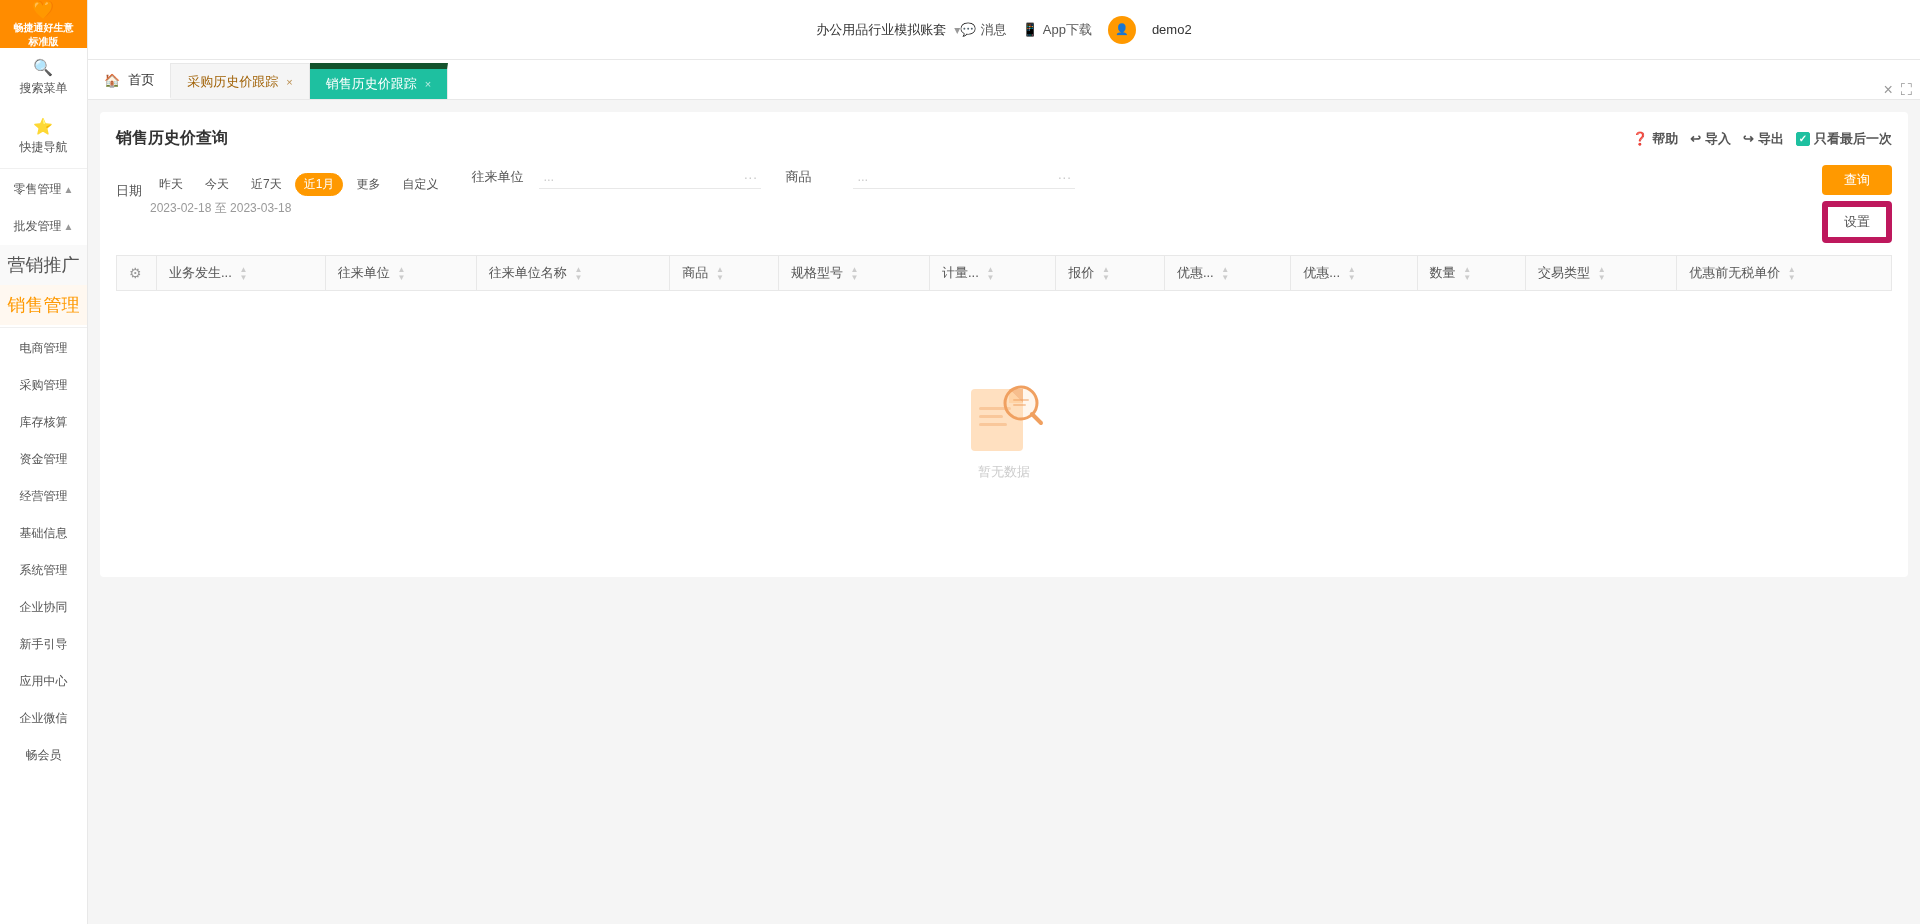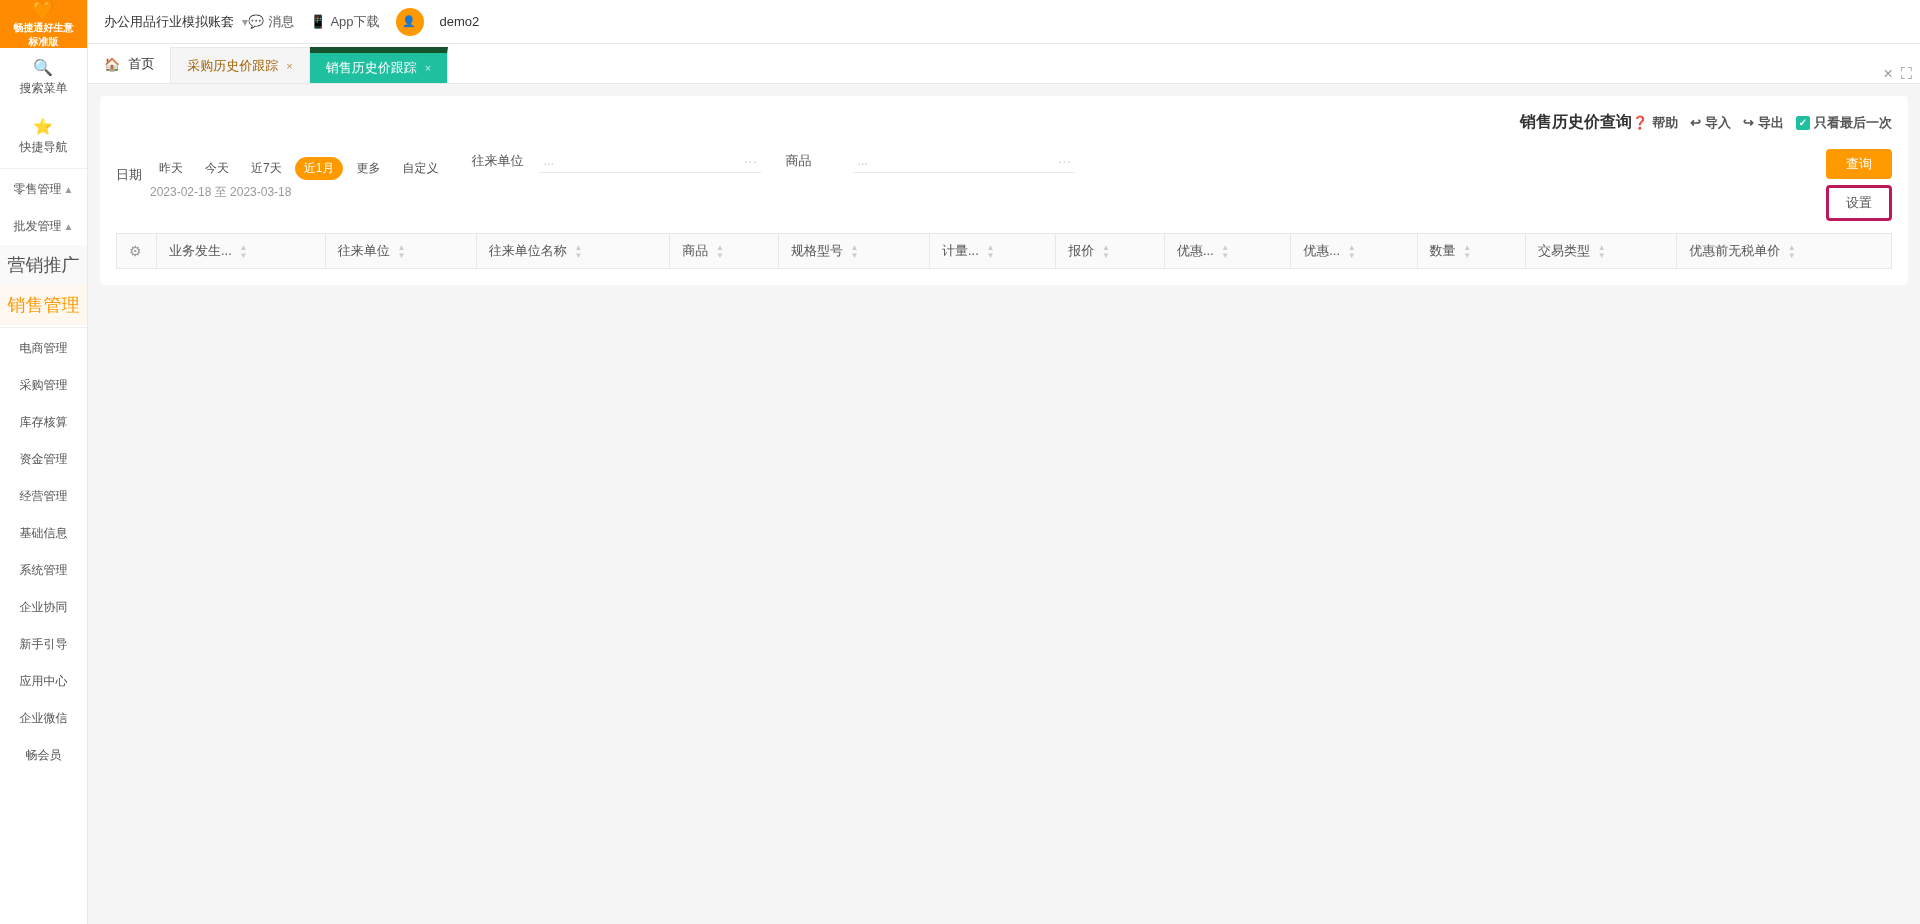--- a/index.html
+++ b/index.html
@@ -13,56 +13,56 @@
     .sidebar-item { padding: 10px 4px; text-align: center; cursor: pointer; font-size: 12px; color: #555; display: flex; flex-direction: column; align-items: center; gap: 3px; border-bottom: none; }
     .sidebar-item .icon { font-size: 16px; }
     .sidebar-sub-item { padding: 8px 4px; text-align: center; font-size: 18px; color: #555; cursor: pointer; background: #f9f9f9; }
     .sidebar-sub-item.active { color: #f90; background: #fff8f0; }
     .sidebar-divider { height: 1px; background: #f0f0f0; margin: 2px 0; }
 
     
     .main-area { flex: 1; display: flex; flex-direction: column; height: 924px; overflow: hidden; }
 
     
-    .top-bar { height: 44px; background: #fff; border-bottom: 1px solid #e8e8e8; display: flex; align-items: center; justify-content: flex-start; padding: 16px 16px; flex-shrink: 0; }
+    .top-bar { height: 60px; background: #fff; border-bottom: 1px solid #e8e8e8; display: flex; align-items: center; justify-content: center; padding: 16px 16px; flex-shrink: 0; }
     .top-bar-left { display: flex; align-items: center; gap: 8px; }
     .top-bar-title { font-size: 13px; color: #333; }
     .top-bar-dropdown { font-size: 12px; color: #999; cursor: pointer; }
     .top-bar-right { display: flex; align-items: center; gap: 16px; }
     .top-bar-btn { display: flex; align-items: center; gap: 4px; font-size: 13px; color: #555; cursor: pointer; }
     .user-avatar { width: 28px; height: 28px; border-radius: 50%; background: #f90; display: flex; align-items: center; justify-content: center; color: #fff; font-size: 11px; overflow: hidden; }
     .user-name { font-size: 13px; color: #333; cursor: pointer; }
 
     
     .tab-bar { height: 40px; background: #fff; border-bottom: 1px solid #e8e8e8; display: flex; align-items: flex-end; flex-shrink: 0; }
     .tab-item { height: 36px; padding: 0 16px; display: flex; align-items: center; gap: 8px; font-size: 13px; color: #a16207; cursor: pointer; border-right: 1px solid #e8e8e8; background: #f5f5f5; border-top: 1px solid #e8e8e8; }
     .tab-item.home { background: #fff; border-top: none; border-bottom: 2px solid #fff; color: #333; }
     .tab-item.active { background: #1ec0a0; color: #fff; border-top: 6px solid #14532d; }
     .tab-item .tab-close { font-size: 11px; opacity: 0.7; }
     .tab-right { margin-left: auto; display: flex; align-items: center; gap: 8px; padding-right: 8px; }
     .tab-right-btn { font-size: 16px; color: #999; cursor: pointer; }
 
     
     .page-content { flex: 1; background: #f5f5f5; padding: 12px; overflow-y: auto; }
     .page-card { background: #fff; border-radius: 4px; padding: 16px; }
-    .page-title { font-size: 16px; font-weight: bold; color: #333; margin-bottom: 16px; display: flex; align-items: center; justify-content: flex-end; }
+    .page-title { font-size: 16px; font-weight: bold; color: #333; margin-bottom: 16px; display: flex; align-items: center; justify-content: space-between; }
     .page-title-actions { display: flex; align-items: center; gap: 12px; font-size: 13px; color: #555; }
     .page-title-action { display: flex; align-items: center; gap: 4px; cursor: pointer; }
     .checkbox-label { display: flex; align-items: center; gap: 4px; cursor: pointer; color: #555; }
     .checkbox-box { width: 14px; height: 14px; border: 1px solid #1ec0a0; background: #1ec0a0; display: flex; align-items: center; justify-content: center; border-radius: 2px; }
     .checkbox-check { color: #fff; font-size: 10px; }
     .filter-group { display: flex; align-items: center; gap: 8px; }
     .filter-label { font-size: 13px; color: #555; white-space: nowrap; }
     .date-filters { display: flex; flex-direction: column; gap: 4px; }
     .date-btns { display: flex; align-items: center; gap: 4px; margin-top: 8px; }
     .date-btn { padding: 2px 8px; font-size: 12px; border: 1px solid transparent; border-radius: 12px; cursor: pointer; color: #555; }
     .date-btn.active { background: #f90; color: #fff; border-color: #f90; border-radius: 12px; }
     .date-range { font-size: 12px; color: #999; }
     .btn-query { background: #f90; color: #fff; border: none; padding: 6px 20px; border-radius: 4px; cursor: pointer; font-size: 13px; }
-    .btn-setting { background: #fff; color: #555; border: 3px solid #be185d; padding: 6px 16px; border-radius: 4px; cursor: pointer; font-size: 13px; }
+    .btn-setting { background: #fff; color: #555; border: 6px solid #be185d; padding: 6px 16px; border-radius: 4px; cursor: pointer; font-size: 13px; }
     .filter-section { display: flex; align-items: center; gap: 8px; }
     .filter-section-label { font-size: 13px; color: #555; white-space: nowrap; min-width: 60px; }
     .filter-input-wrapper { display: flex; align-items: center; border-bottom: 1px solid #e8e8e8; }
     .filter-input-field { border: none; outline: none; padding: 4px 4px; font-size: 13px; width: 200px; color: #333; }
     .filter-input-field::placeholder { color: #ccc; }
     .filter-dots-btn { color: #ccc; font-size: 14px; cursor: pointer; padding: 0 4px; }
 
     
     .data-table { width: 100%; border-collapse: collapse; font-size: 13px; }
     .data-table th { background: #fafafa; border: 1px solid #e8e8e8; padding: 8px 12px; font-weight: 500; color: #555; text-align: left; white-space: nowrap; }
@@ -349,15 +349,39 @@
                   <span class="sort-icon">▼</span>
                 </span>
               </th>
             </tr>
           </thead>
           <tbody>
           </tbody>
         </table>
       </div>
 
+      <div class="empty-state">
+        <div class="empty-illustration">
+          
+          <svg width="90" height="90" viewBox="0 0 90 90">
+
+            <rect x="12" y="18" width="52" height="62" rx="4" fill="#ffe0c0"></rect>
+
+            <polygon points="50,18 64,18 64,32" fill="#f5b580"></polygon>
+            <polygon points="50,18 50,32 64,32" fill="#ffd0a0"></polygon>
+
+            <rect x="20" y="36" width="32" height="3" rx="1.5" fill="#f5b580" opacity="0.6"></rect>
+            <rect x="20" y="44" width="24" height="3" rx="1.5" fill="#f5b580" opacity="0.6"></rect>
+            <rect x="20" y="52" width="28" height="3" rx="1.5" fill="#f5b580" opacity="0.6"></rect>
+
+            <circle cx="62" cy="32" r="16" fill="rgba(255,220,180,0.25)" stroke="#f0a060" stroke-width="3"></circle>
+
+            <line x1="73" y1="43" x2="82" y2="52" stroke="#f0a060" stroke-width="4" stroke-linecap="round"></line>
+
+            <line x1="55" y1="29" x2="69" y2="29" stroke="#f0a060" stroke-width="2" stroke-linecap="round" opacity="0.5"></line>
+            <line x1="55" y1="34" x2="66" y2="34" stroke="#f0a060" stroke-width="2" stroke-linecap="round" opacity="0.5"></line>
+          </svg>
+        </div>
+        <span class="empty-text">暂无数据</span>
+      </div>
     </div>
   </div>
 </div>
 
 </body></html>

